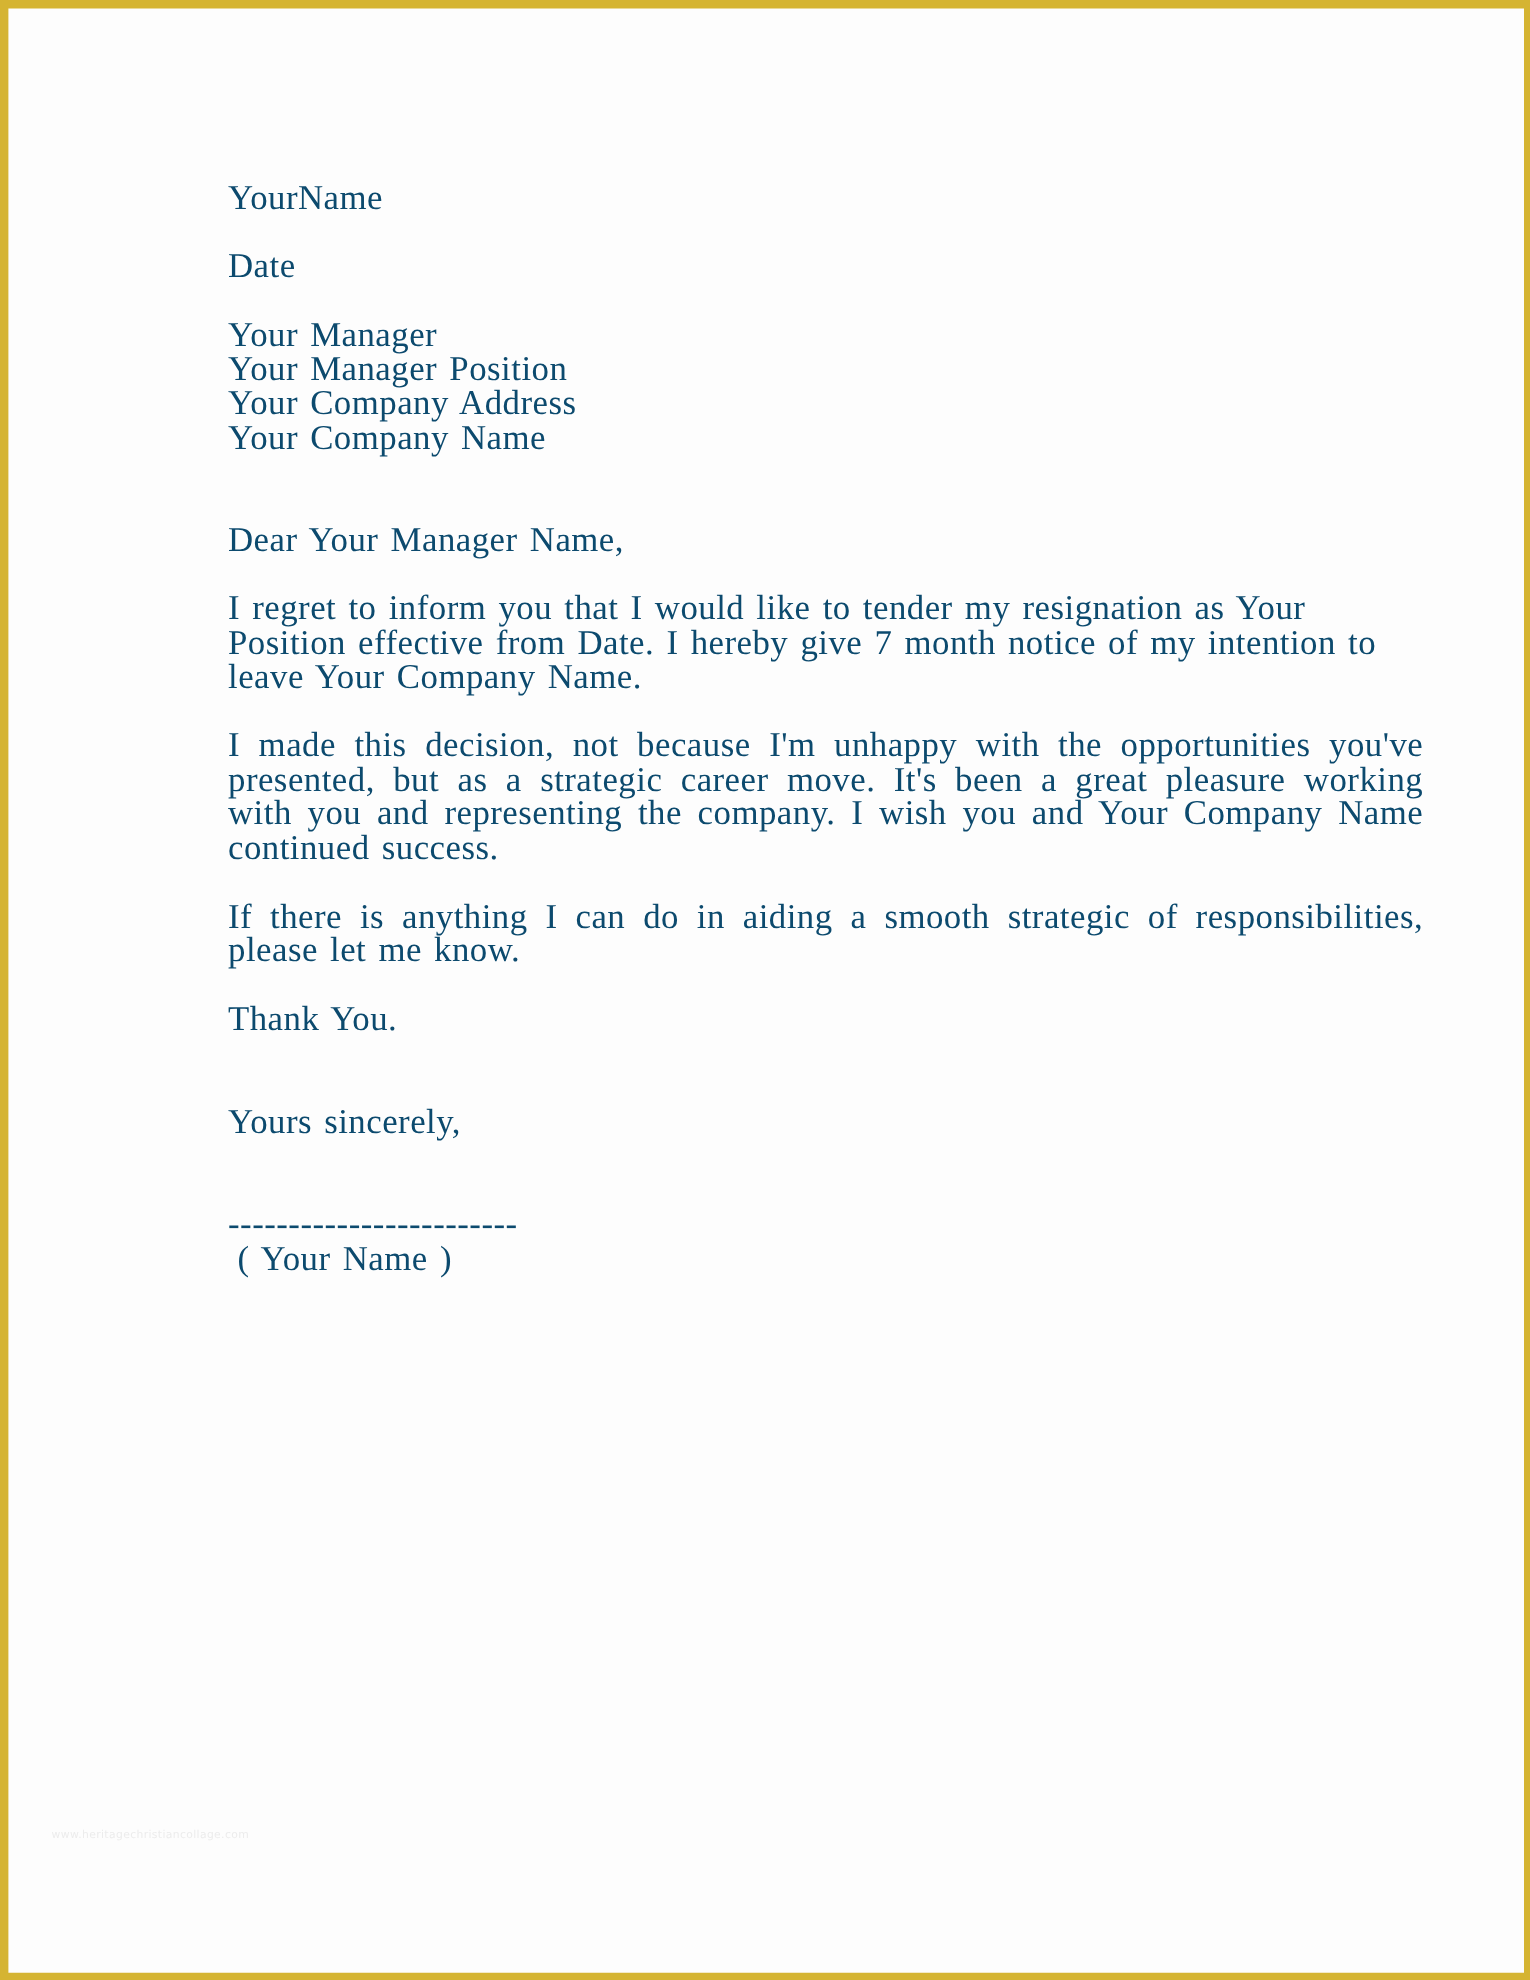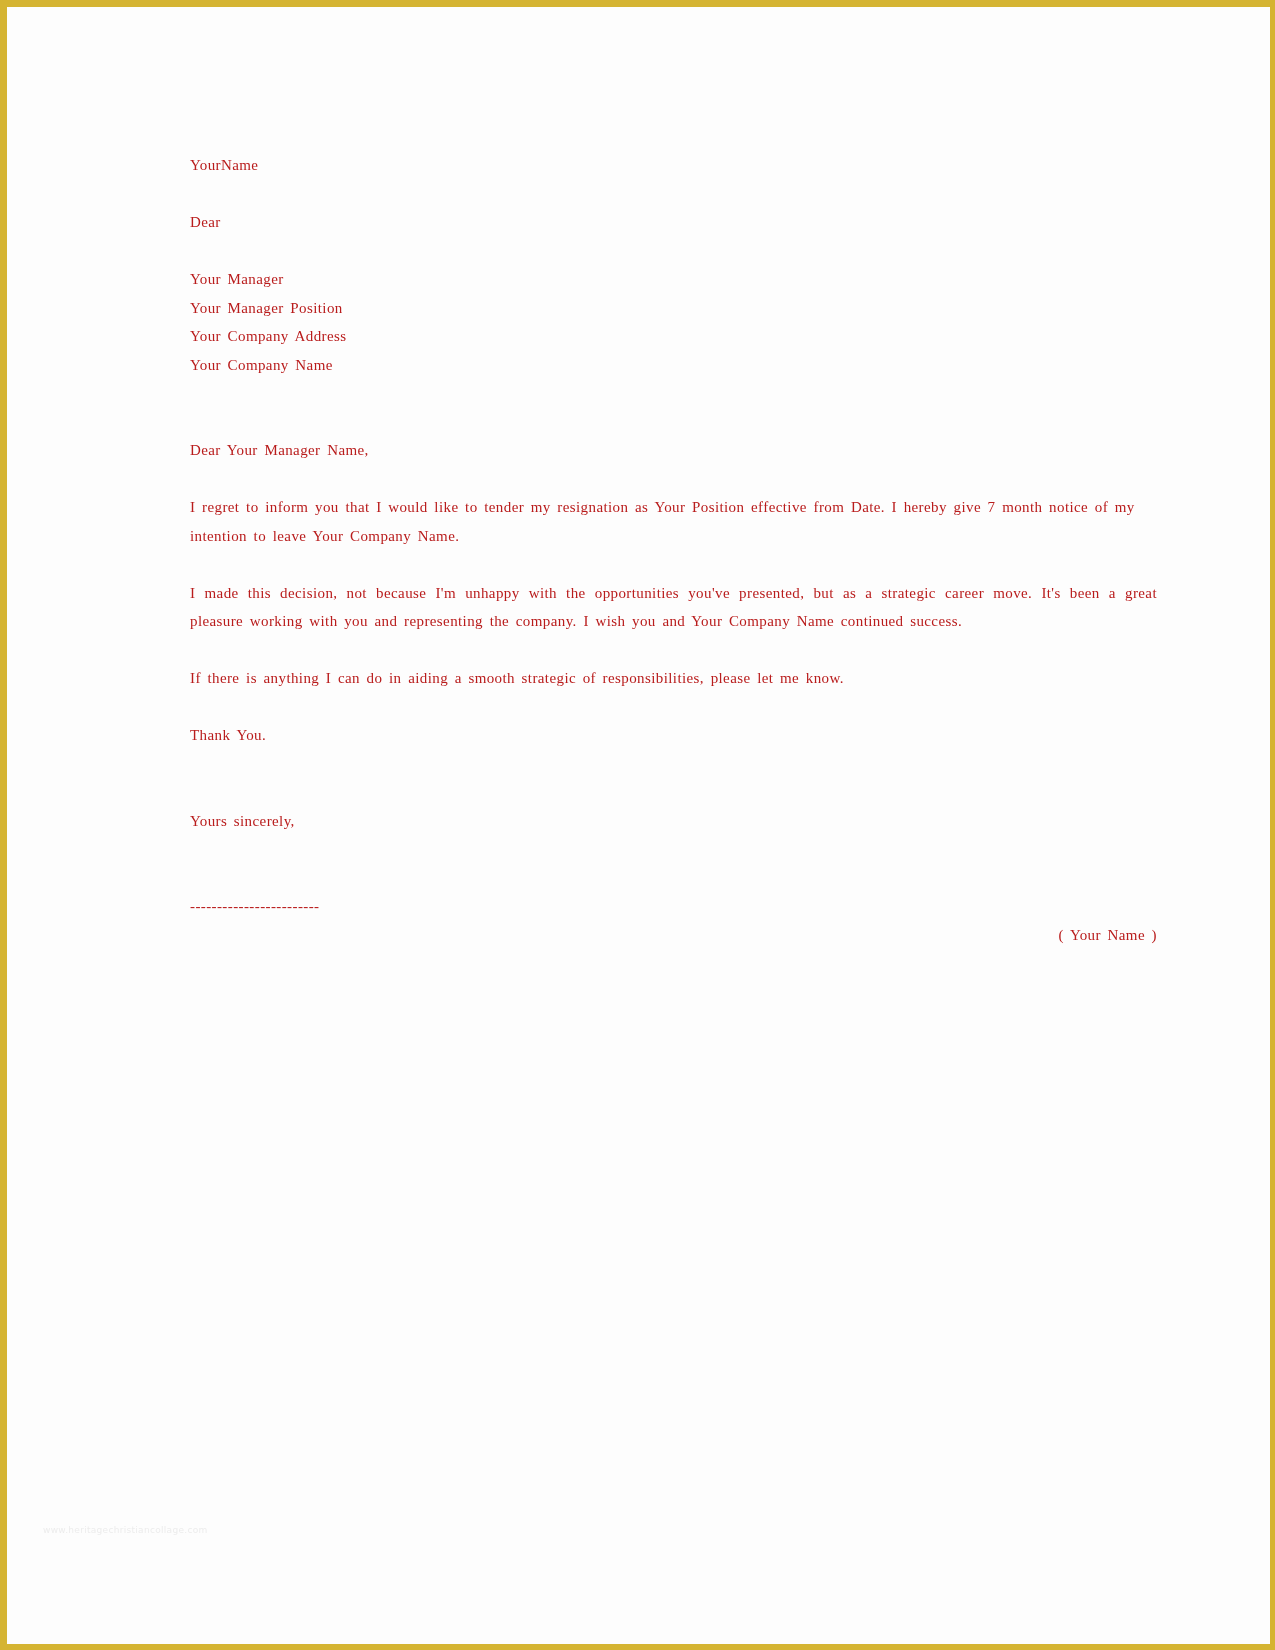--- a/index.html
+++ b/index.html
@@ -12,55 +12,55 @@
   .page{
     position:relative;
     width:1275px;height:1650px;
     background:var(--page-bg);
     border:7px solid var(--border-color);
     border-right-width:5px;
     border-bottom-width:6px;
     overflow:hidden;
   }
   .letter{
-    padding:144px 113px 0 183px;
+    padding:144px 84px 0 183px;
     font-family:"Liberation Serif","DejaVu Serif",serif;
-    font-size:15px;
+    font-size:29px;
     line-height:var(--lh);
     letter-spacing:0.4px;
     word-spacing:2.5px;
-    color:#b91c1c;
+    color:#0c4a6e;
   }
   .letter p{margin:0 0 var(--lh) 0;}
   .letter p.gap2{margin-bottom:57px;}
   .letter p.tight{margin-bottom:0;}
   .line{display:block;}
   .justify{text-align:justify;text-justify:inter-word;}
-  .sig-name{padding-left:8px;text-align:right;}
+  .sig-name{padding-left:8px;}
   .watermark{
     position:absolute;
     left:36px;top:1518px;
     font-family:"DejaVu Sans","Liberation Sans",sans-serif;
     font-size:9px;
     letter-spacing:0.3px;
     color:#ececec;
     user-select:none;
   }
 </style>
 </head>
 <body>
 
 <div class="page">
   <div class="letter">
 
     <p>
       <span class="line">YourName</span>
     </p>
 
-    <p>Dear</p>
+    <p>Date</p>
 
     <p class="gap2">
       <span class="line">Your Manager</span>
       <span class="line">Your Manager Position</span>
       <span class="line">Your Company Address</span>
       <span class="line">Your Company Name</span>
     </p>
 
     <p>Dear Your Manager Name,</p>
 

